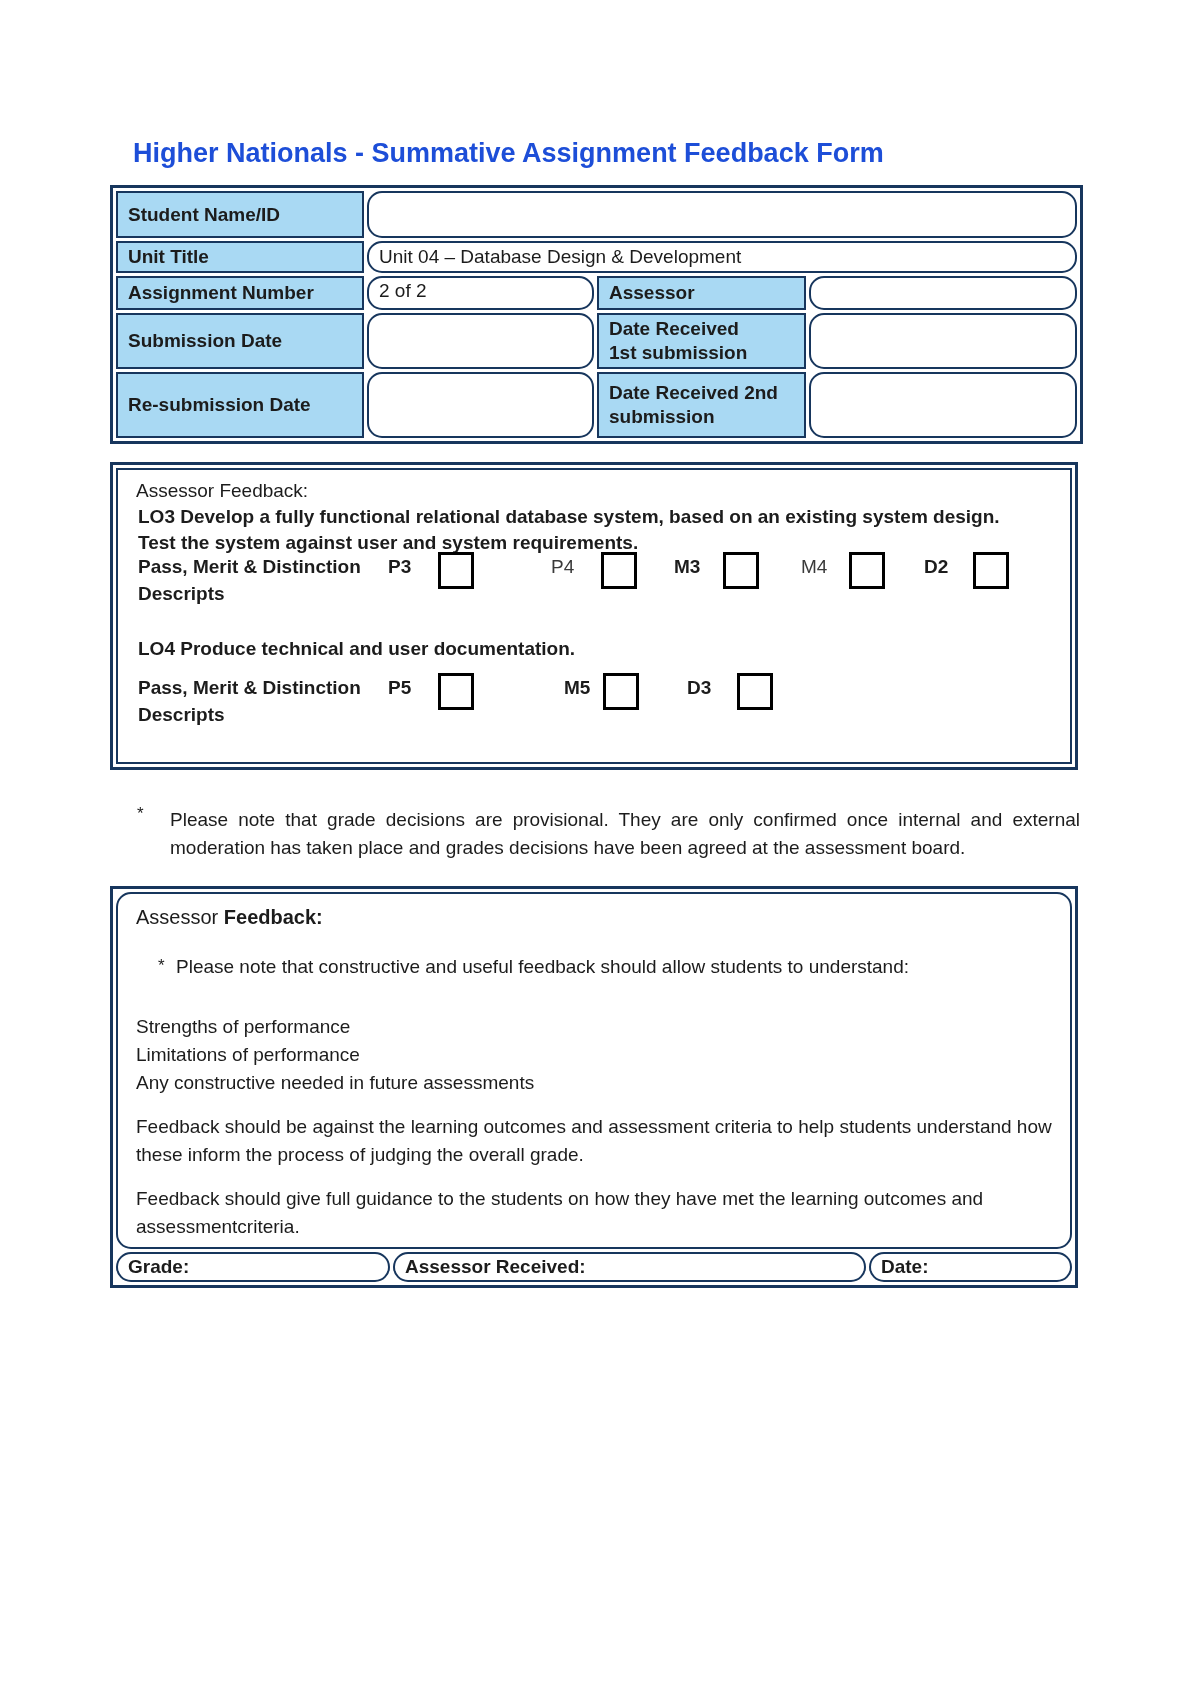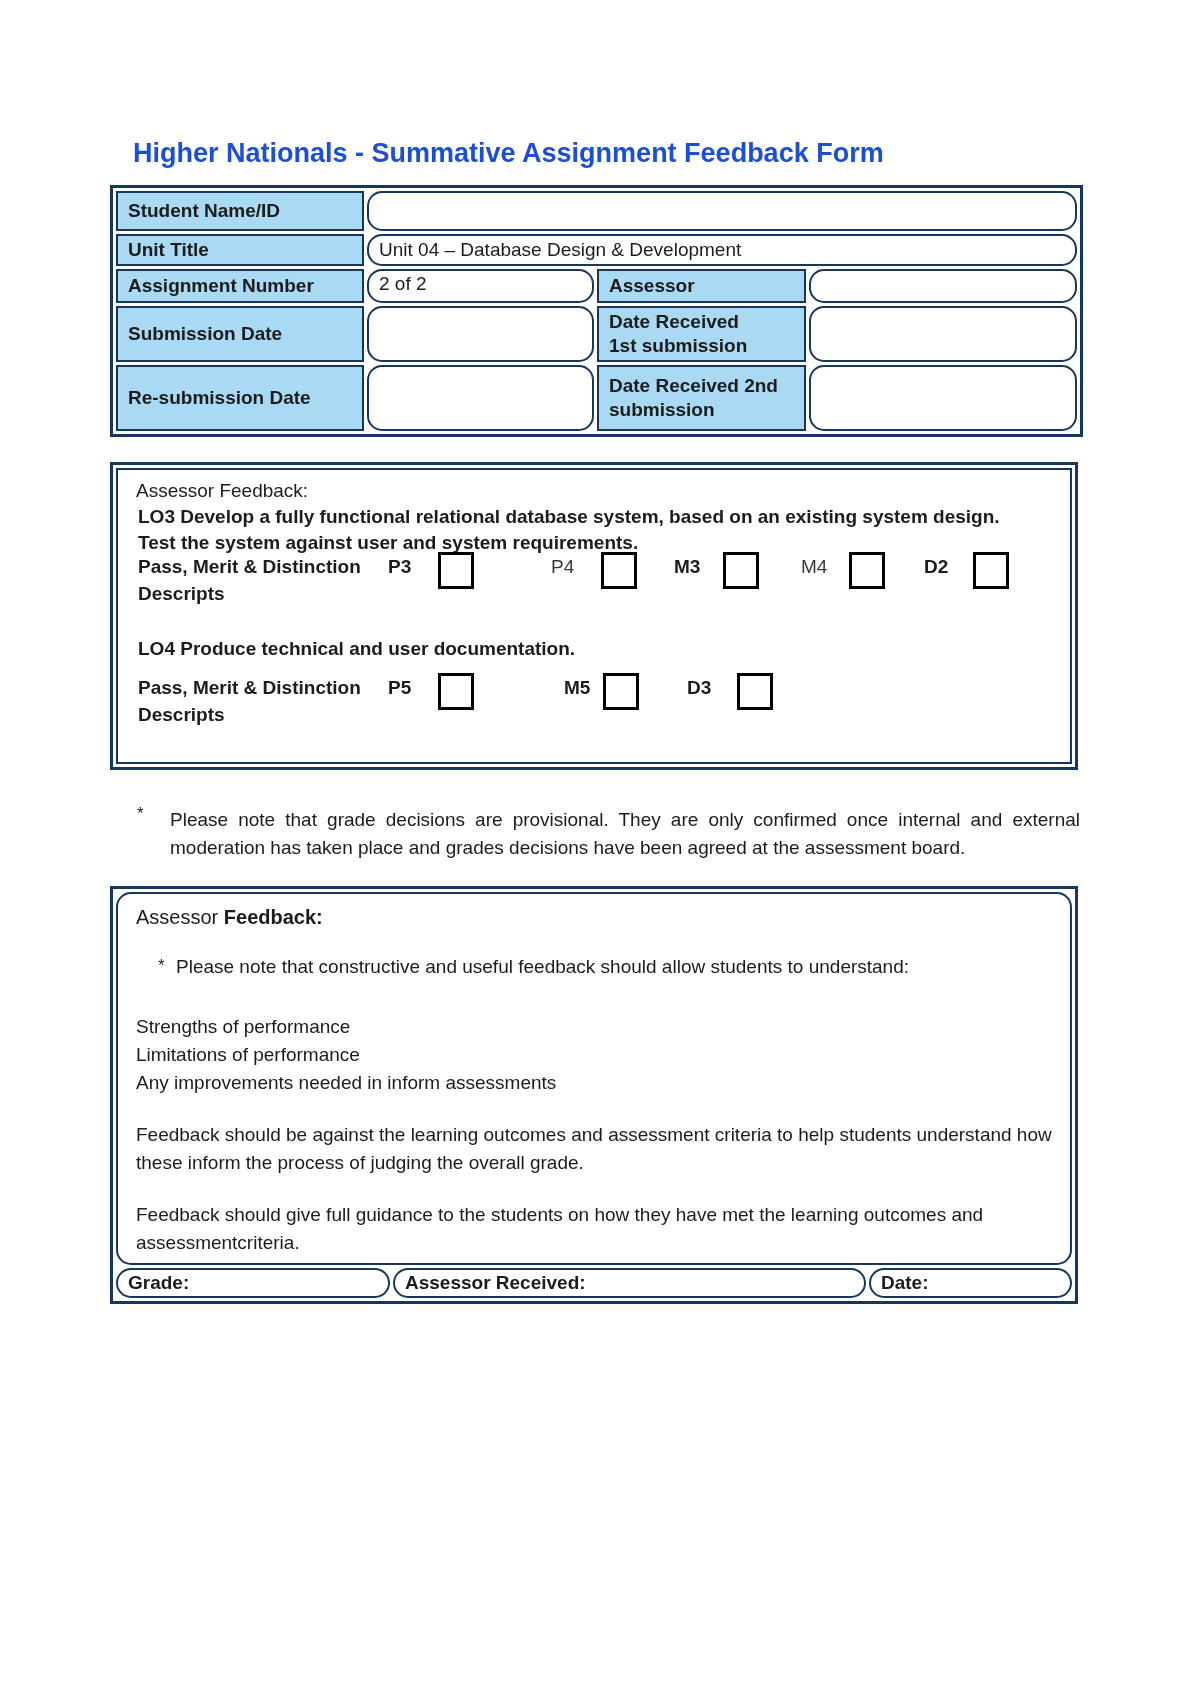--- a/index.html
+++ b/index.html
@@ -39,40 +39,40 @@
   .prov-note .star{width:33px;flex:0 0 33px;font-size:17px;padding-top:2px;}
   .prov-note .txt{flex:1;text-align:justify;margin-top:8px;}
   
   .fb2-table{position:absolute;left:110px;top:886px;}
   .fb2-cell{height:352px;vertical-align:top !important;padding:6px 18px !important;}
   .fb2-heading{font-size:20px;margin-top:6px;}
   .fb2-heading .bold{font-weight:bold;}
   .fb2-bullet-line{display:flex;margin-top:27px;font-size:19px;}
   .fb2-bullet-line .star{width:40px;flex:0 0 40px;font-size:17px;padding-left:22px;box-sizing:border-box;}
   .fb2-items{margin-top:35px;font-size:19px;line-height:28px;white-space:pre-line;}
-  .fb2-para{margin-top:24px;font-size:19px;line-height:28px;width:930px;}
+  .fb2-para{margin-top:16px;font-size:19px;line-height:28px;width:930px;}
   td.sign{height:30px;font-weight:bold;font-size:20px;vertical-align:middle;padding-left:12px;}
 </style>
 </head>
 <body>
 
 <div class="page">
 
   <div class="page-title">Higher Nationals - Summative Assignment Feedback Form</div>
 
   <table class="navy info-table">
     <colgroup>
         <col style="width:248px">
         <col style="width:227px">
         <col style="width:209px">
         <col style="width:268px">
       </colgroup>
     <tbody>
         <tr>
-      <td class="lbl" style="height:40px">Student Name/ID</td>
+      <td class="lbl" style="height:47px">Student Name/ID</td>
       <td class="val" colspan="3"></td>
     </tr>
     <tr>
       <td class="lbl" style="height:25px">Unit Title</td>
       <td class="val" colspan="3">Unit 04 – Database Design &amp; Development</td>
     </tr>
     <tr>
       <td class="lbl" style="height:34px">Assignment Number</td>
       <td class="val" style="vertical-align:top;">2 of 2</td>
       <td class="lbl">Assessor</td>
@@ -142,21 +142,21 @@
     <tbody>
         <tr>
       <td class="val fb2-cell" colspan="3">
         <div class="fb2-heading"><span>Assessor</span><span class="bold"> Feedback:</span></div>
         <div class="fb2-bullet-line">
           <span class="star">*</span>
           <span>Please note that constructive and useful feedback should allow students to understand:</span>
         </div>
         <div class="fb2-items">Strengths of performance
 Limitations of performance
-Any improvements needed in inform assessments</div>
+Any constructive needed in future assessments</div>
         <div class="fb2-para">Feedback should be against the learning outcomes and assessment criteria to help students understand how these inform the process of judging the overall grade.</div>
         <div class="fb2-para">Feedback should give full guidance to the students on how they have met the learning outcomes and assessmentcriteria.</div>
       </td>
     </tr>
     <tr>
       <td class="val sign"><span>Grade:</span><span></span></td>
       <td class="val sign"><span>Assessor Received:</span><span></span></td>
       <td class="val sign"><span>Date:</span><span></span></td>
     </tr>
   </tbody>

